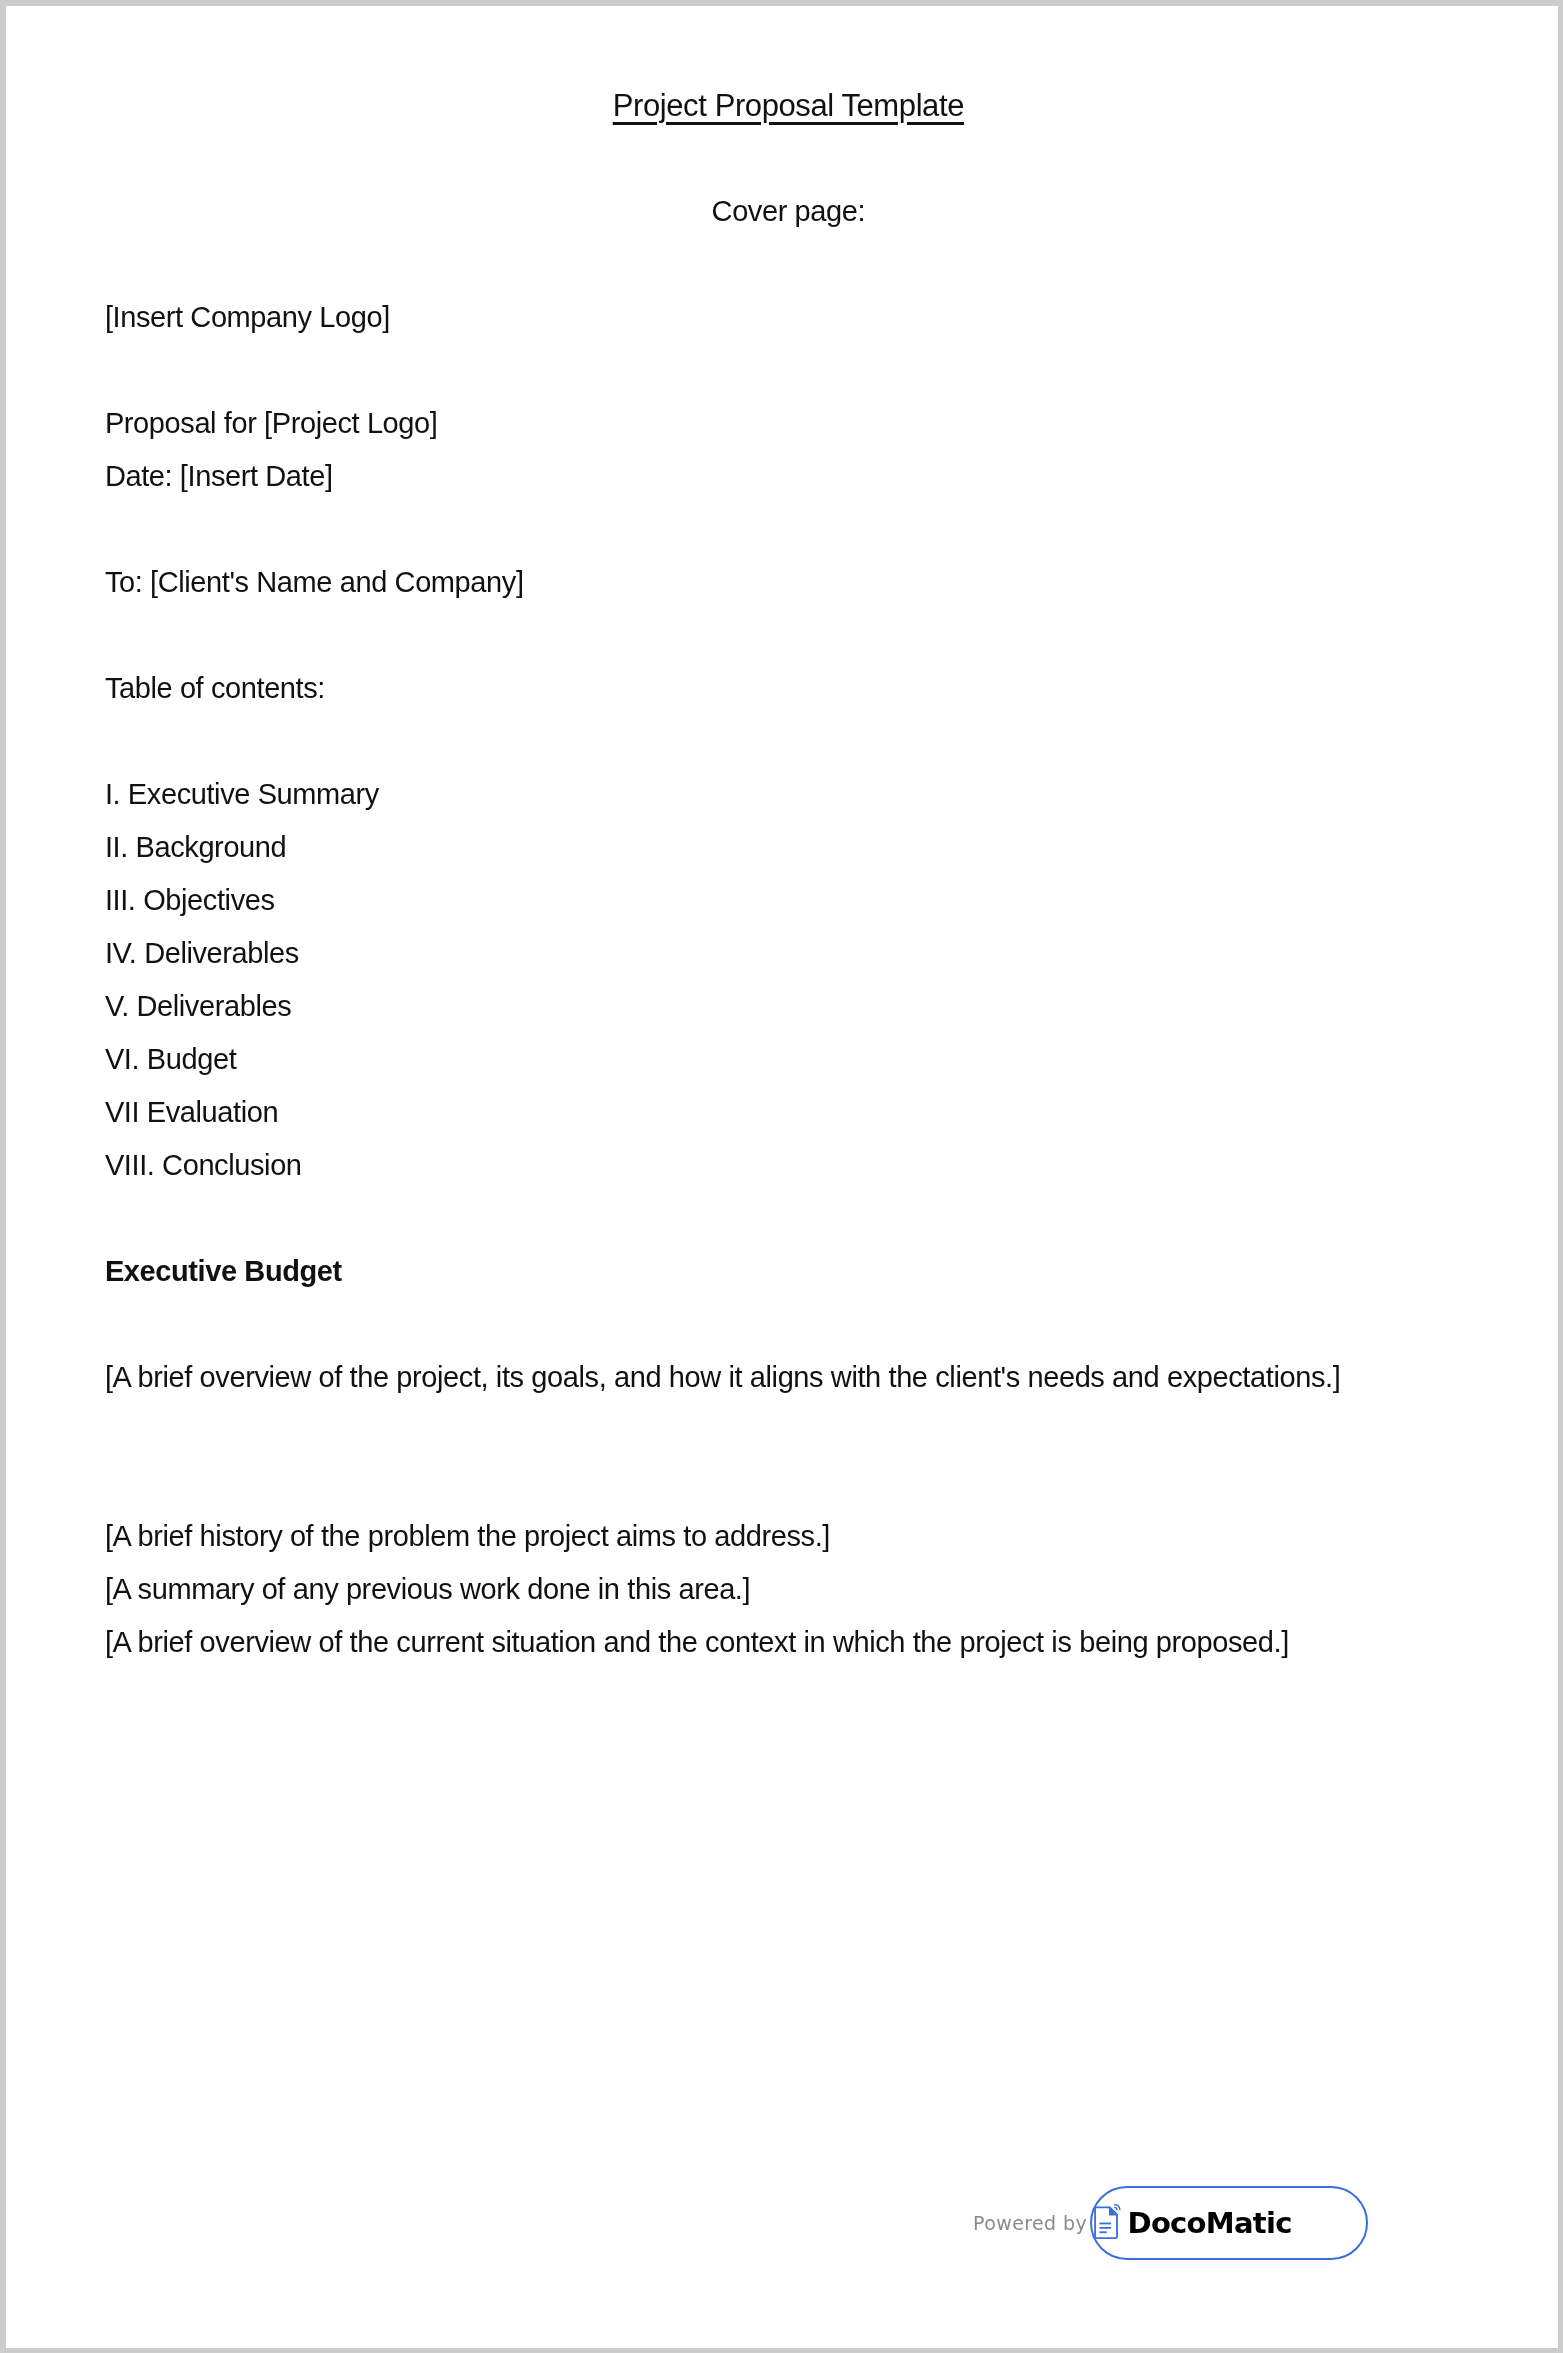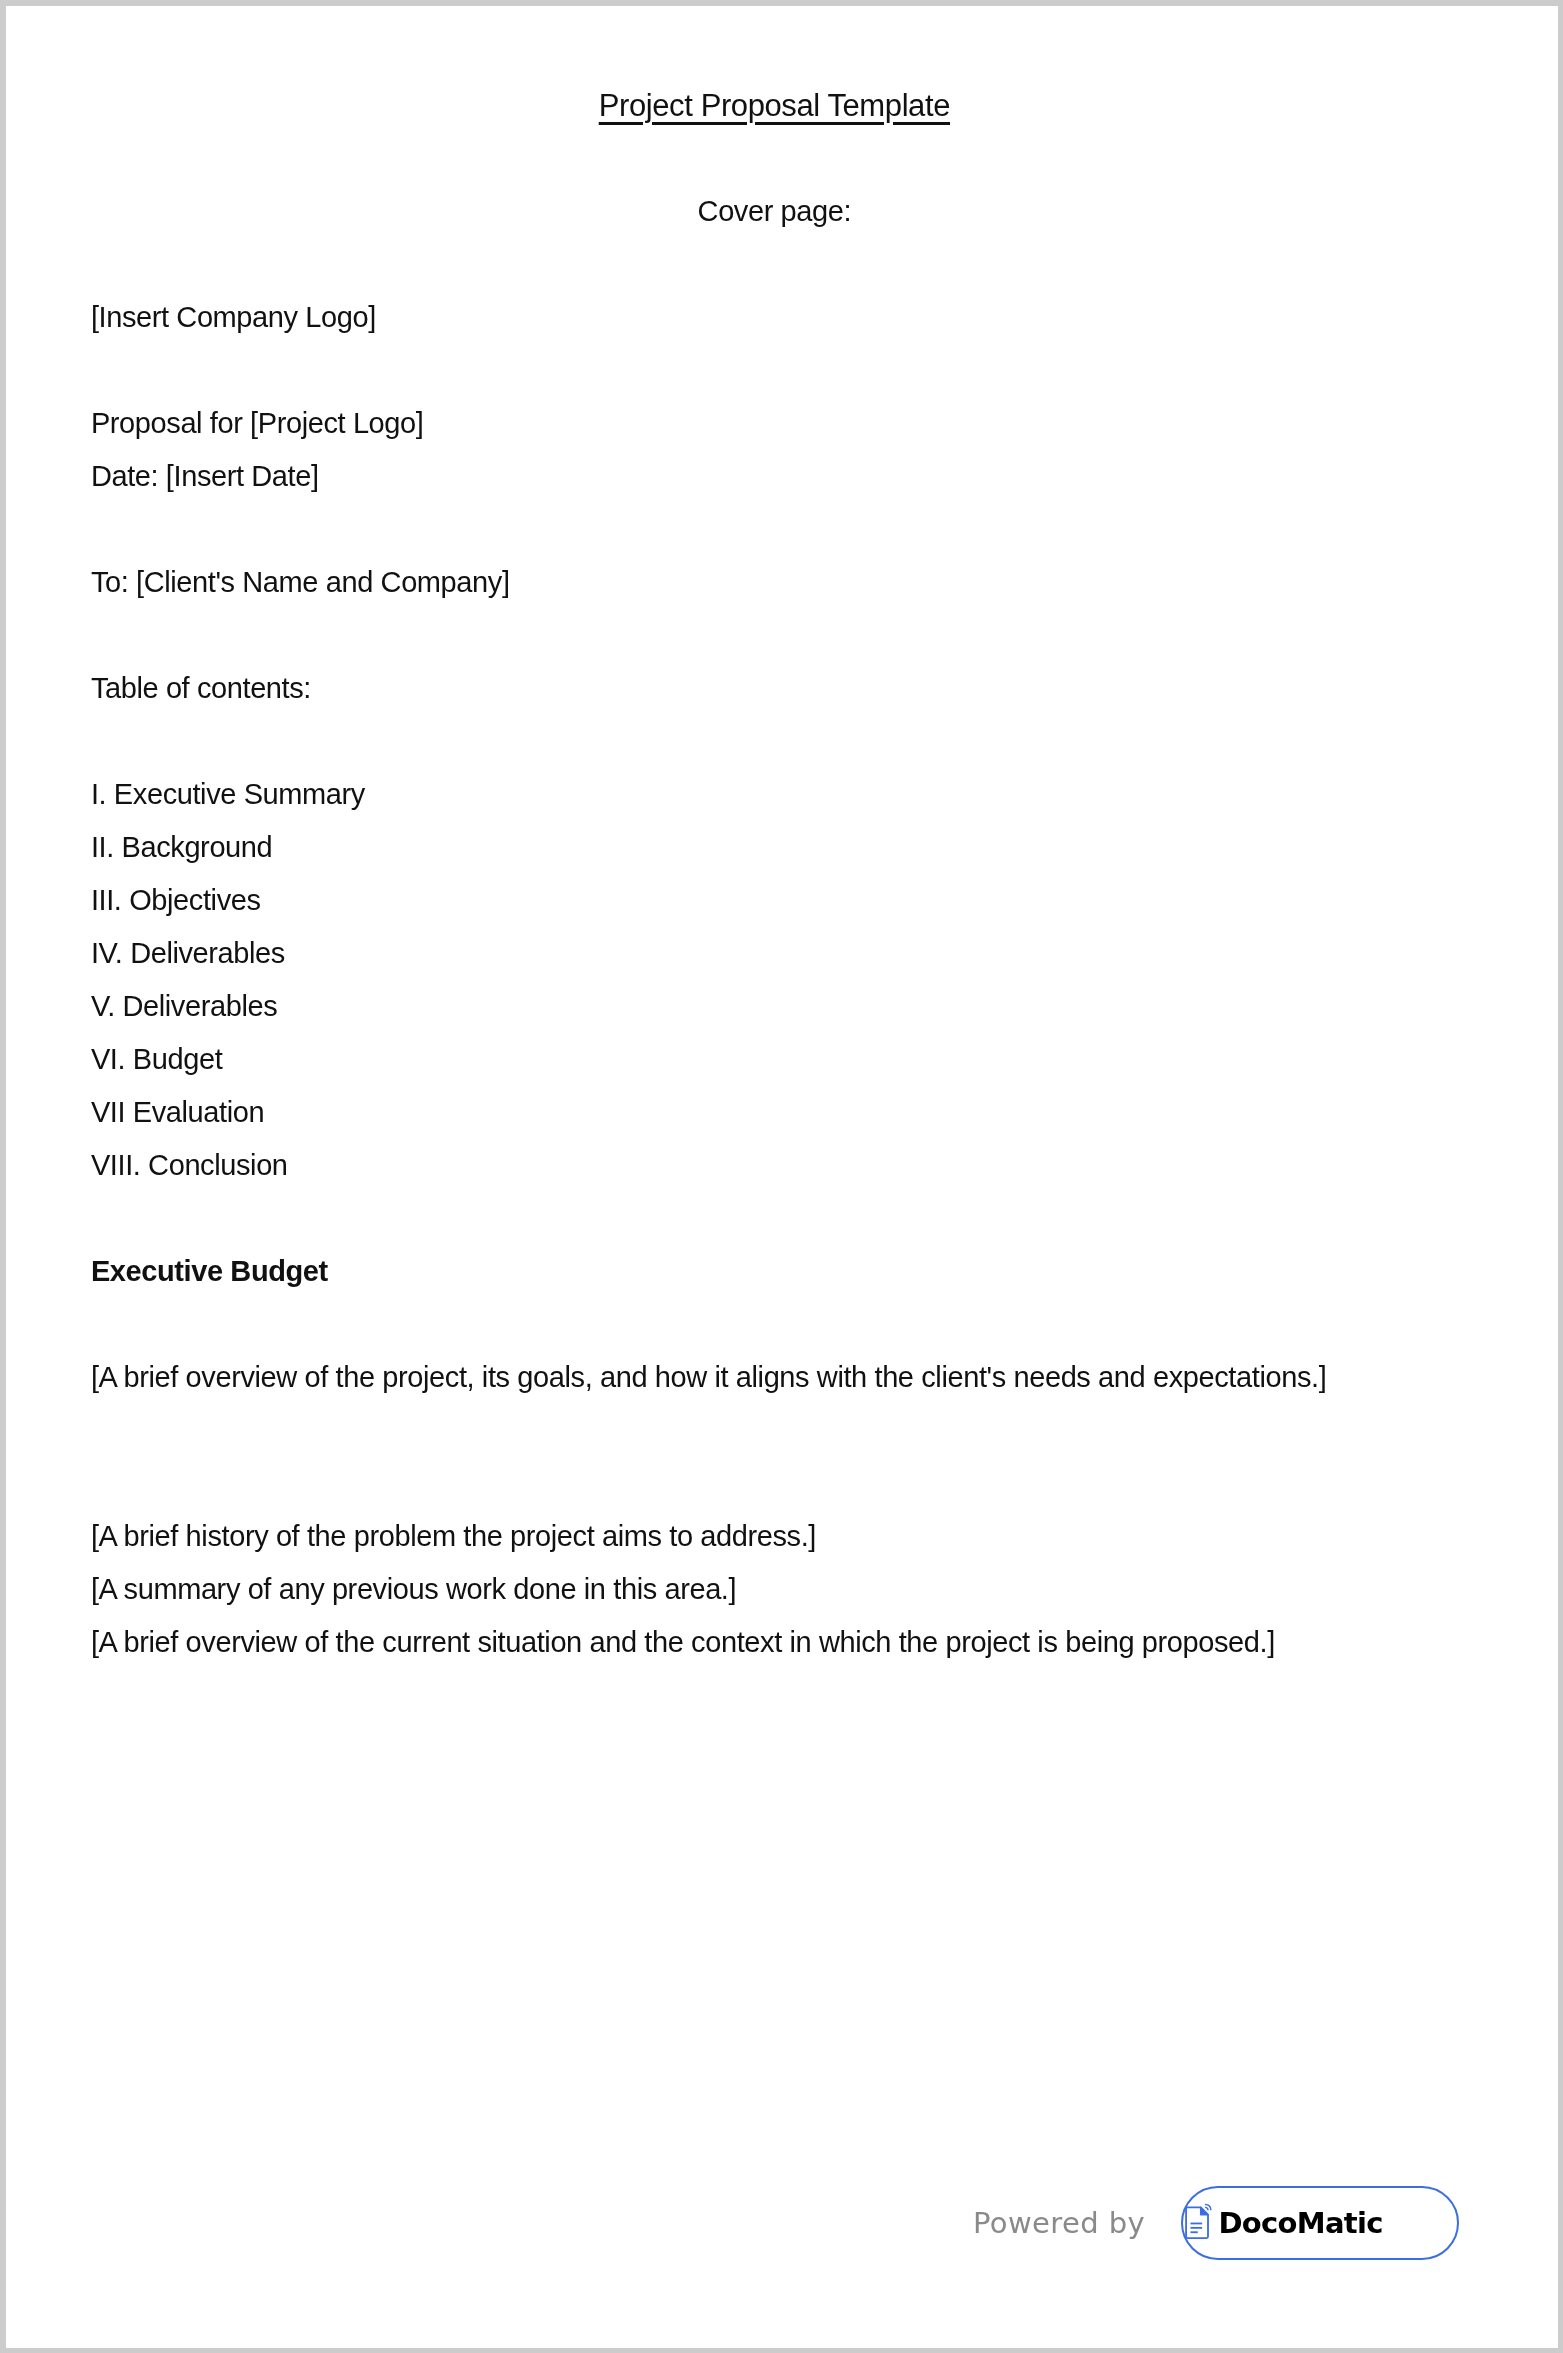--- a/index.html
+++ b/index.html
@@ -16,21 +16,21 @@
   .page {
     position: absolute;
     left: 5.9px;
     top: 5.9px;
     width: 1552px;
     height: 2342px;
     background: #ffffff;
   }
   .doc {
     position: absolute;
-    left: 85px;
+    left: 99px;
     top: 73px;
     width: 1405px;
     font-family: "Liberation Sans", sans-serif;
     font-size: 29px;
     line-height: 53px;
     color: #111111;
     letter-spacing: -0.4px;
   }
   .title {
     text-align: center;
@@ -55,23 +55,23 @@
   .footer {
     position: absolute;
     left: 973px;
     top: 2180px;
     height: 86px;
     display: flex;
     align-items: center;
     font-family: "DejaVu Sans", sans-serif;
   }
   .powered {
-    font-size: 29px;
+    font-size: 19px;
     color: #8a8a8a;
-    margin-right: 36px;
+    margin-right: 3px;
     letter-spacing: 0.4px;
   }
   .badge {
     width: 274px;
     height: 70px;
     border: 2.2px solid #3b6fe0;
     border-radius: 38px;
     display: flex;
     align-items: center;
     justify-content: flex-start;

